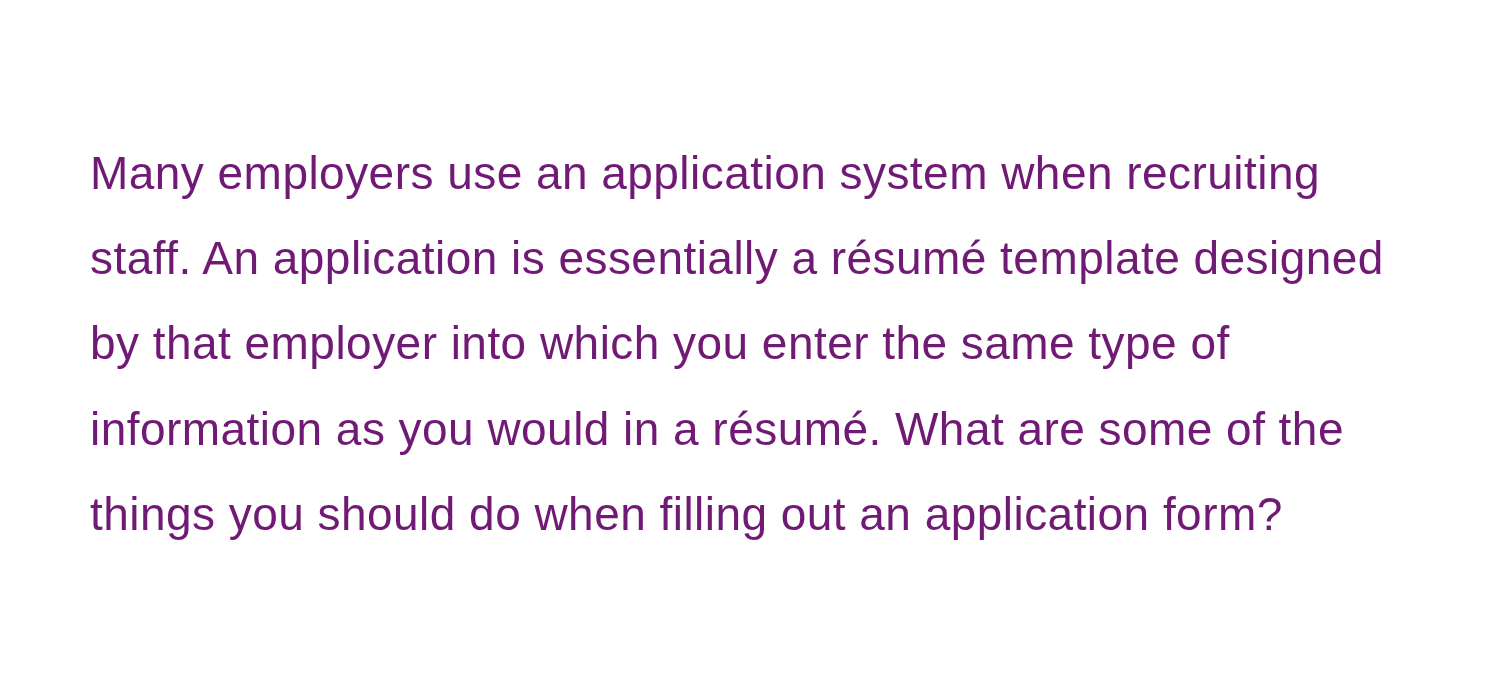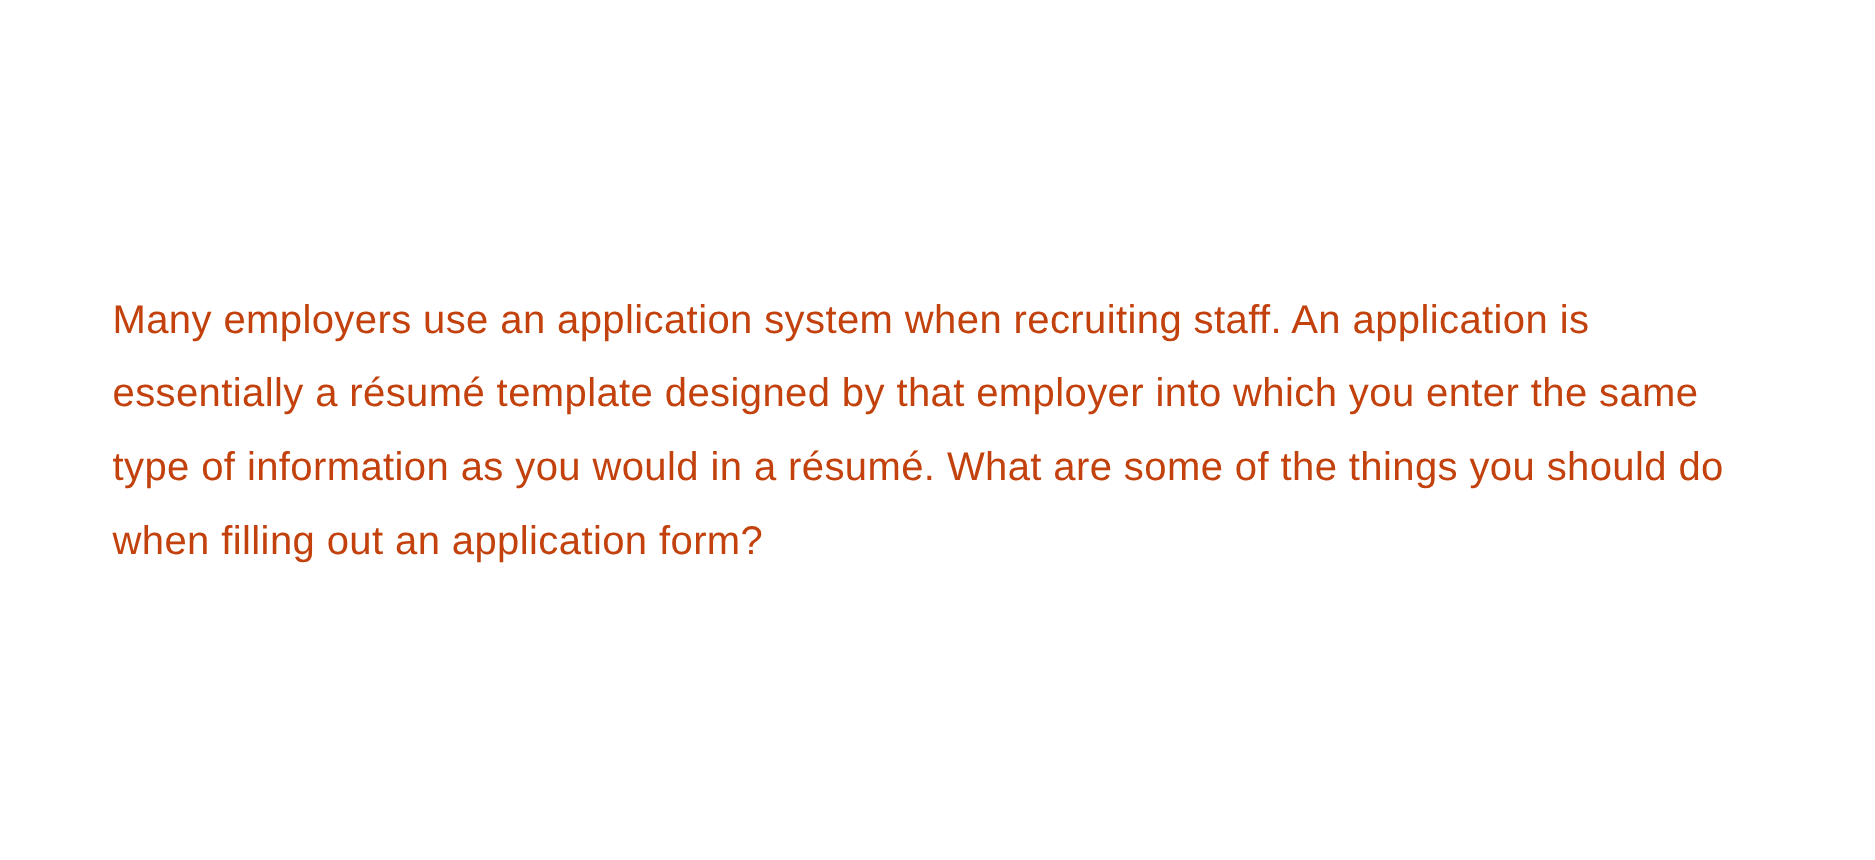--- a/index.html
+++ b/index.html
@@ -10,23 +10,23 @@
     body {
       width: 1500px;
       height: 688px;
       background: #ffffff;
       font-family: -apple-system, BlinkMacSystemFont, "Segoe UI", Helvetica, Arial, sans-serif;
       display: flex;
       align-items: center;
       padding: 0 90px;
     }
     .paragraph {
-      font-size: 32px;
+      font-size: 46px;
       line-height: 1.85;
-      color: #c2410c;
+      color: #701a75;
       font-weight: 400;
       letter-spacing: 0.01em;
     }
   </style>
 </head>
 <body>
 
 <p class="paragraph">Many employers use an application system when recruiting staff. An application is essentially a résumé template designed by that employer into which you enter the same type of information as you would in a résumé. What are some of the things you should do when filling out an application form?</p>
 
 </body></html>

